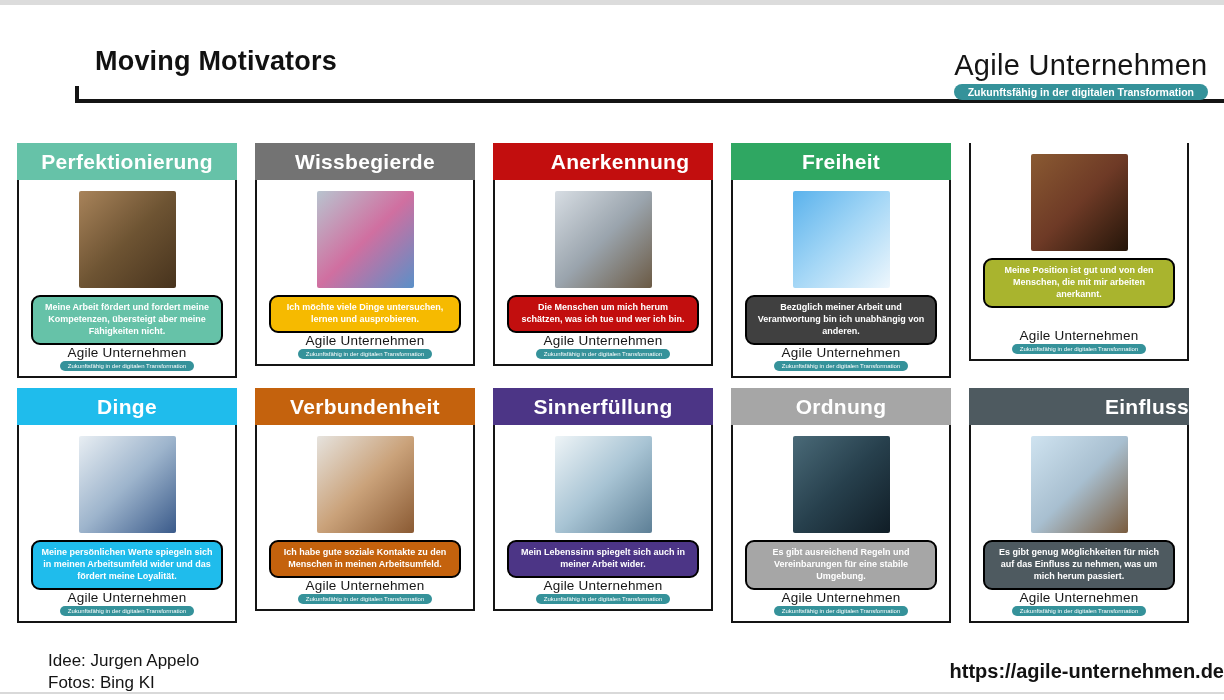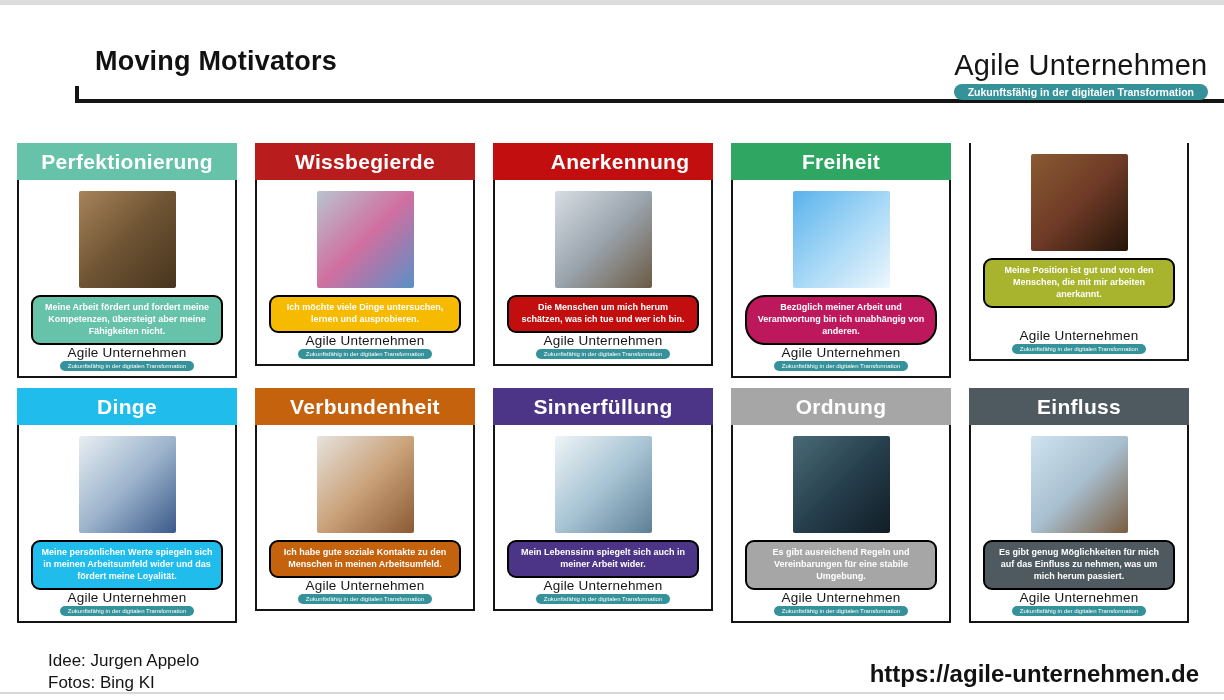--- a/index.html
+++ b/index.html
@@ -46,21 +46,21 @@
   }
   .card-brand { margin-top: auto; margin-bottom: 5px; display: flex; flex-direction: column; align-items: center; }
   .card-brand-name { font-size: 13.5px; color: #161616; letter-spacing: 0.2px; white-space: nowrap; }
   .card-brand-tagline {
     font-size: 6px; color: #fff; padding: 1px 8px; border-radius: 5px;
     margin-top: 1px; white-space: nowrap; line-height: 1.4;
   }
 
   .credits { position: absolute; left: 48px; top: 650px; font-size: 17px; color: #141414; line-height: 1.32; }
   .website {
-    position: absolute; right: 25px; top: 660px; font-size: 24px;
+    position: absolute; right: 0; top: 660px; font-size: 20px;
     font-weight: bold; color: #121212; text-decoration: none; white-space: nowrap;
   }
 </style>
 </head>
 <body>
 
 <div class="page">
   <div class="top-strip"></div>
 
   <h1 class="page-title">Moving Motivators</h1>
@@ -83,21 +83,21 @@
           <span class="card-statement">Meine Arbeit fördert und fordert meine Kompetenzen, übersteigt aber meine Fähigkeiten nicht.</span>
         </div>
         <div class="card-brand">
           <span class="card-brand-name">Agile Unternehmen</span>
           <span class="card-brand-tagline" style="background: rgb(53, 146, 154);">Zukunftsfähig in der digitalen Transformation</span>
         </div>
       </div>
     </article>
 
     <article class="card">
-      <div class="card-header" style="background: #b91c1c;">
+      <div class="card-header" style="background: #737373;">
         <span class="card-title">Wissbegierde</span>
       </div>
       <div class="card-body">
         <div class="card-image" aria-label="man-studying-books-with-colorful-brain-above-head" title="man-studying-books-with-colorful-brain-above-head" style="background: linear-gradient(135deg, rgb(184, 196, 207), rgb(208, 111, 160), rgb(90, 144, 200));"></div>
         <div class="card-bubble" style="background: rgb(246, 186, 0);">
           <span class="card-statement">Ich möchte viele Dinge untersuchen, lernen und ausprobieren.</span>
         </div>
         <div class="card-brand">
           <span class="card-brand-name">Agile Unternehmen</span>
           <span class="card-brand-tagline" style="background: rgb(53, 146, 154);">Zukunftsfähig in der digitalen Transformation</span>
@@ -120,21 +120,21 @@
         </div>
       </div>
     </article>
 
     <article class="card">
       <div class="card-header" style="background: rgb(47, 167, 98);">
         <span class="card-title">Freiheit</span>
       </div>
       <div class="card-body">
         <div class="card-image" aria-label="woman-flying-above-clouds-toward-sun" title="woman-flying-above-clouds-toward-sun" style="background: linear-gradient(135deg, rgb(90, 178, 236), rgb(165, 215, 246), rgb(238, 247, 253));"></div>
-        <div class="card-bubble" style="background: #be185d; border-radius: 20px;">
+        <div class="card-bubble" style="background: #404040;">
           <span class="card-statement">Bezüglich meiner Arbeit und Verantwortung bin ich unabhängig von anderen.</span>
         </div>
         <div class="card-brand">
           <span class="card-brand-name">Agile Unternehmen</span>
           <span class="card-brand-tagline" style="background: rgb(53, 146, 154);">Zukunftsfähig in der digitalen Transformation</span>
         </div>
       </div>
     </article>
 
     <article class="card">
@@ -208,21 +208,21 @@
           <span class="card-statement">Es gibt ausreichend Regeln und Vereinbarungen für eine stabile Umgebung.</span>
         </div>
         <div class="card-brand">
           <span class="card-brand-name">Agile Unternehmen</span>
           <span class="card-brand-tagline" style="background: rgb(53, 146, 154);">Zukunftsfähig in der digitalen Transformation</span>
         </div>
       </div>
     </article>
 
     <article class="card">
-      <div class="card-header" style="background: rgb(78, 90, 96);">
+      <div class="card-header" style="background: rgb(78, 90, 96); justify-content: flex-end;">
         <span class="card-title">Einfluss</span>
       </div>
       <div class="card-body">
         <div class="card-image" aria-label="two-businessmen-talking-one-pointing" title="two-businessmen-talking-one-pointing" style="background: linear-gradient(135deg, rgb(207, 227, 240), rgb(168, 191, 208), rgb(122, 92, 62));"></div>
         <div class="card-bubble" style="background: rgb(78, 90, 96);">
           <span class="card-statement">Es gibt genug Möglichkeiten für mich auf das Einfluss zu nehmen, was um mich herum passiert.</span>
         </div>
         <div class="card-brand">
           <span class="card-brand-name">Agile Unternehmen</span>
           <span class="card-brand-tagline" style="background: rgb(53, 146, 154);">Zukunftsfähig in der digitalen Transformation</span>

